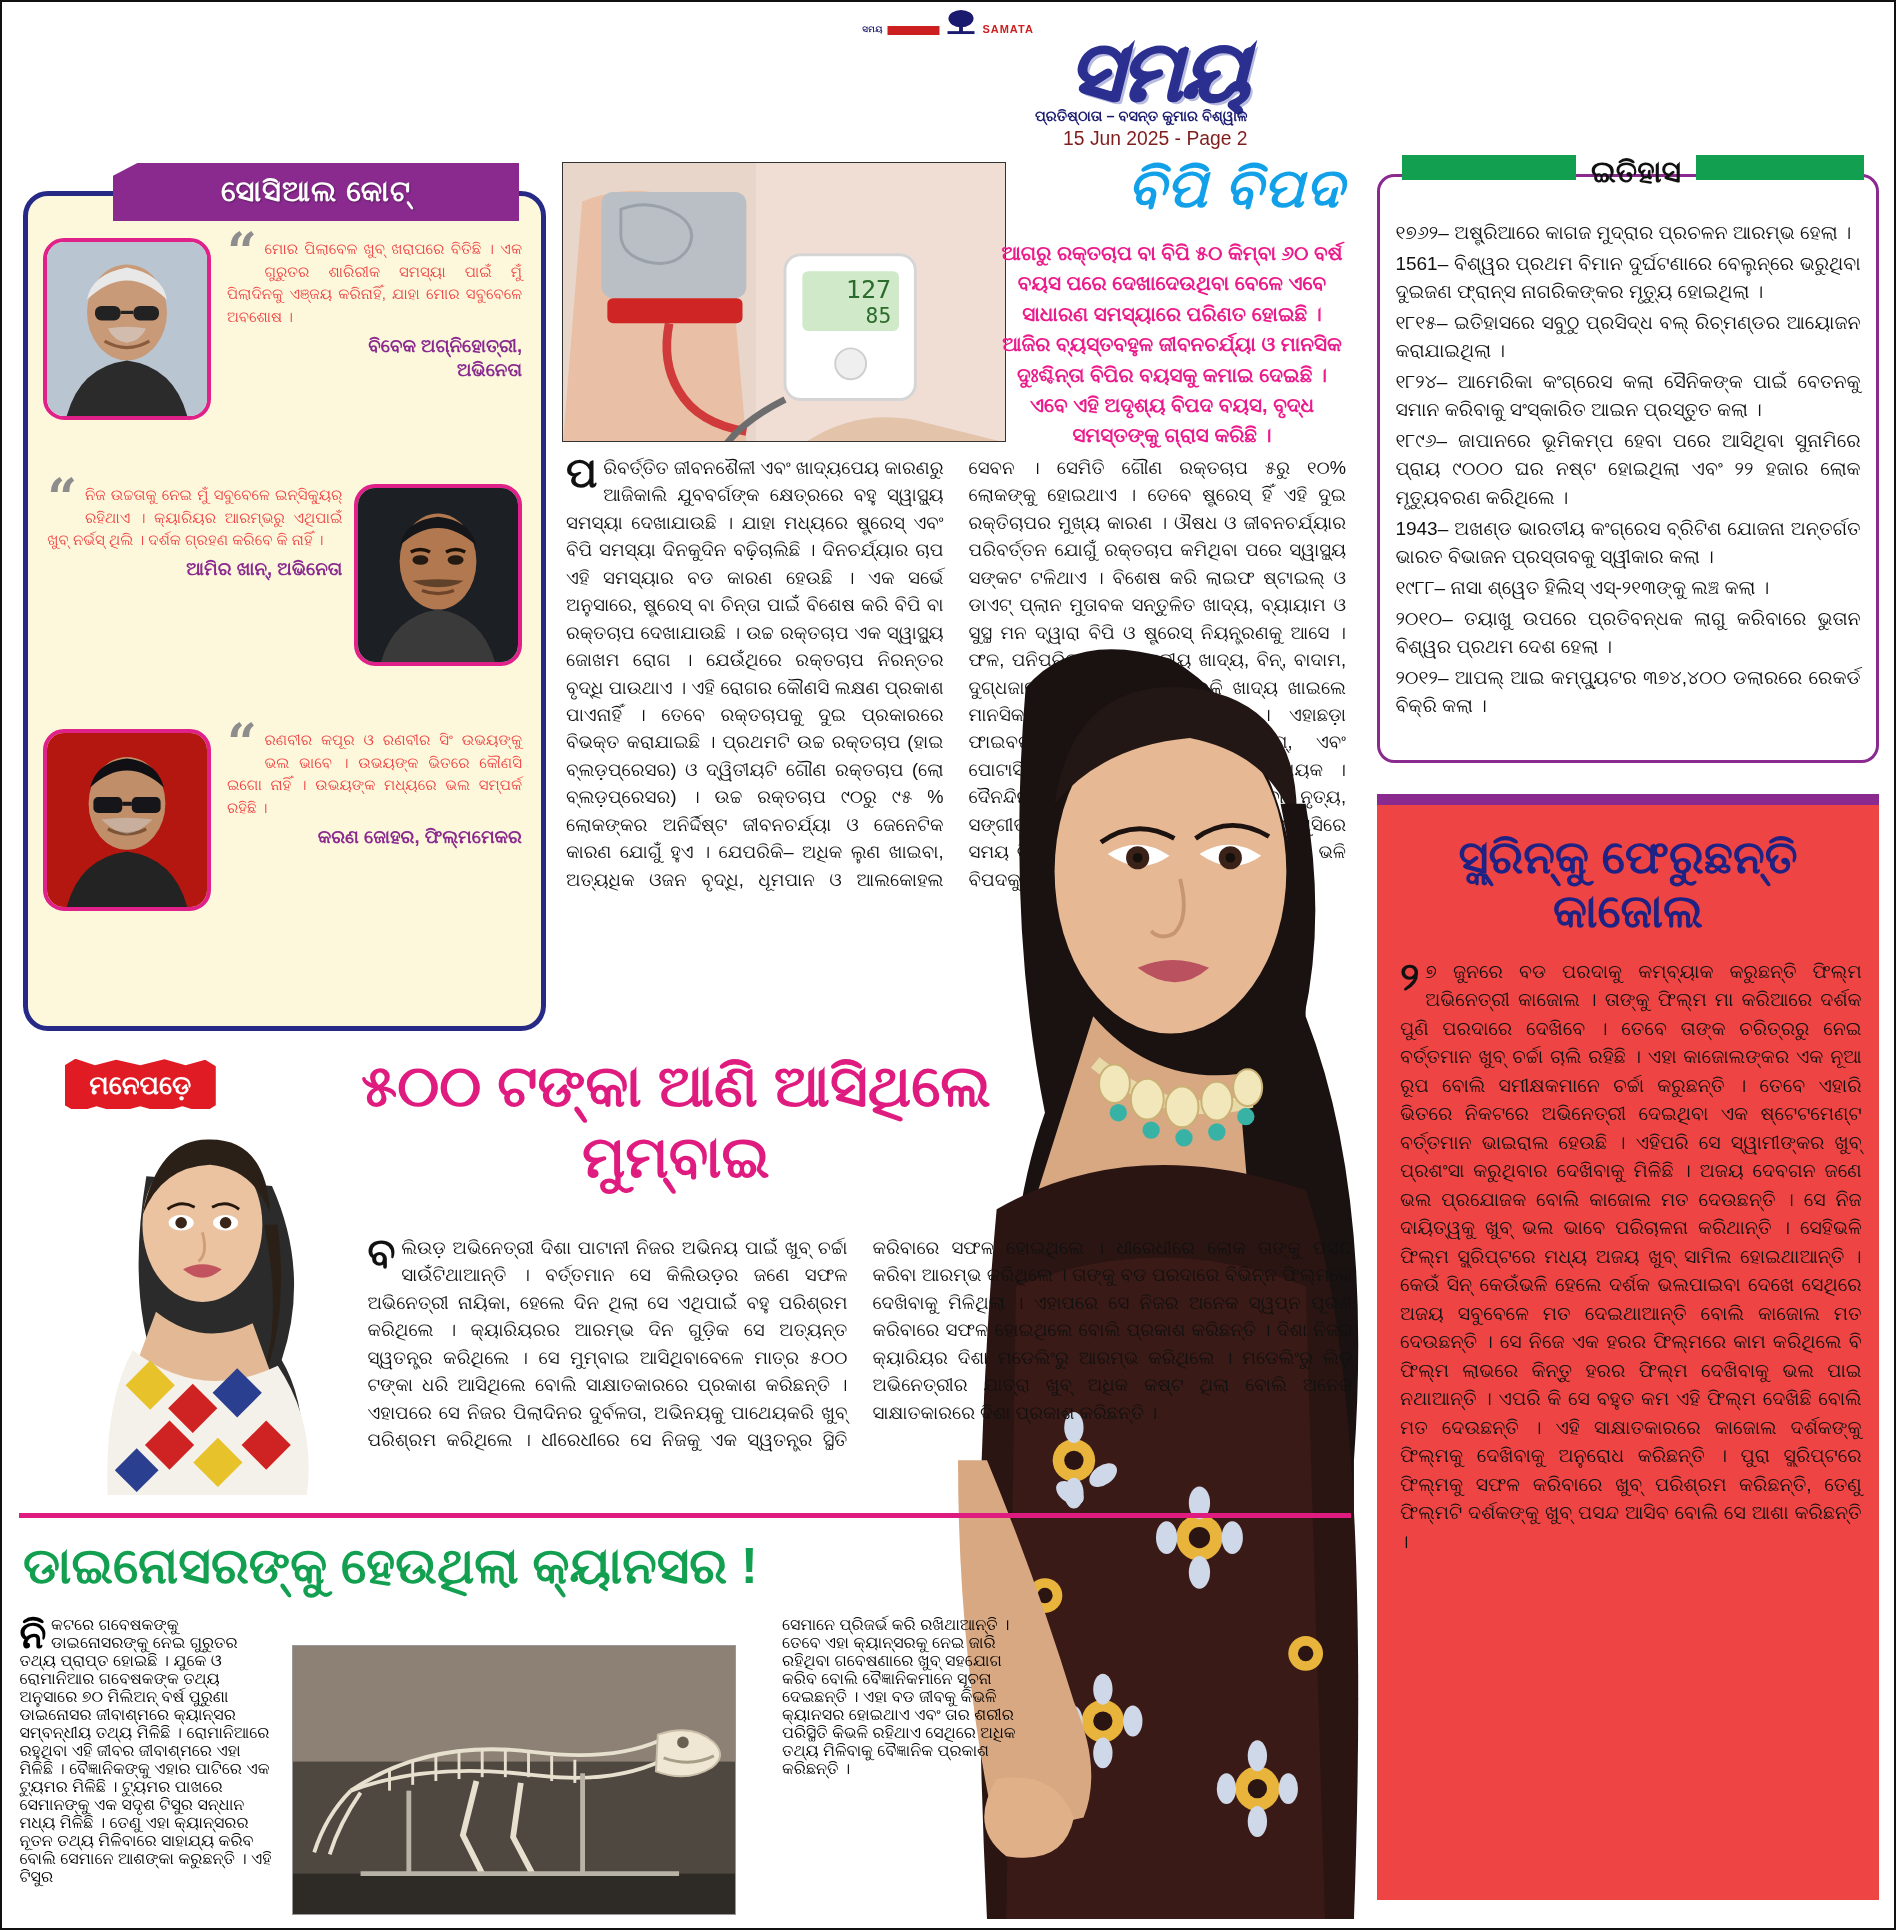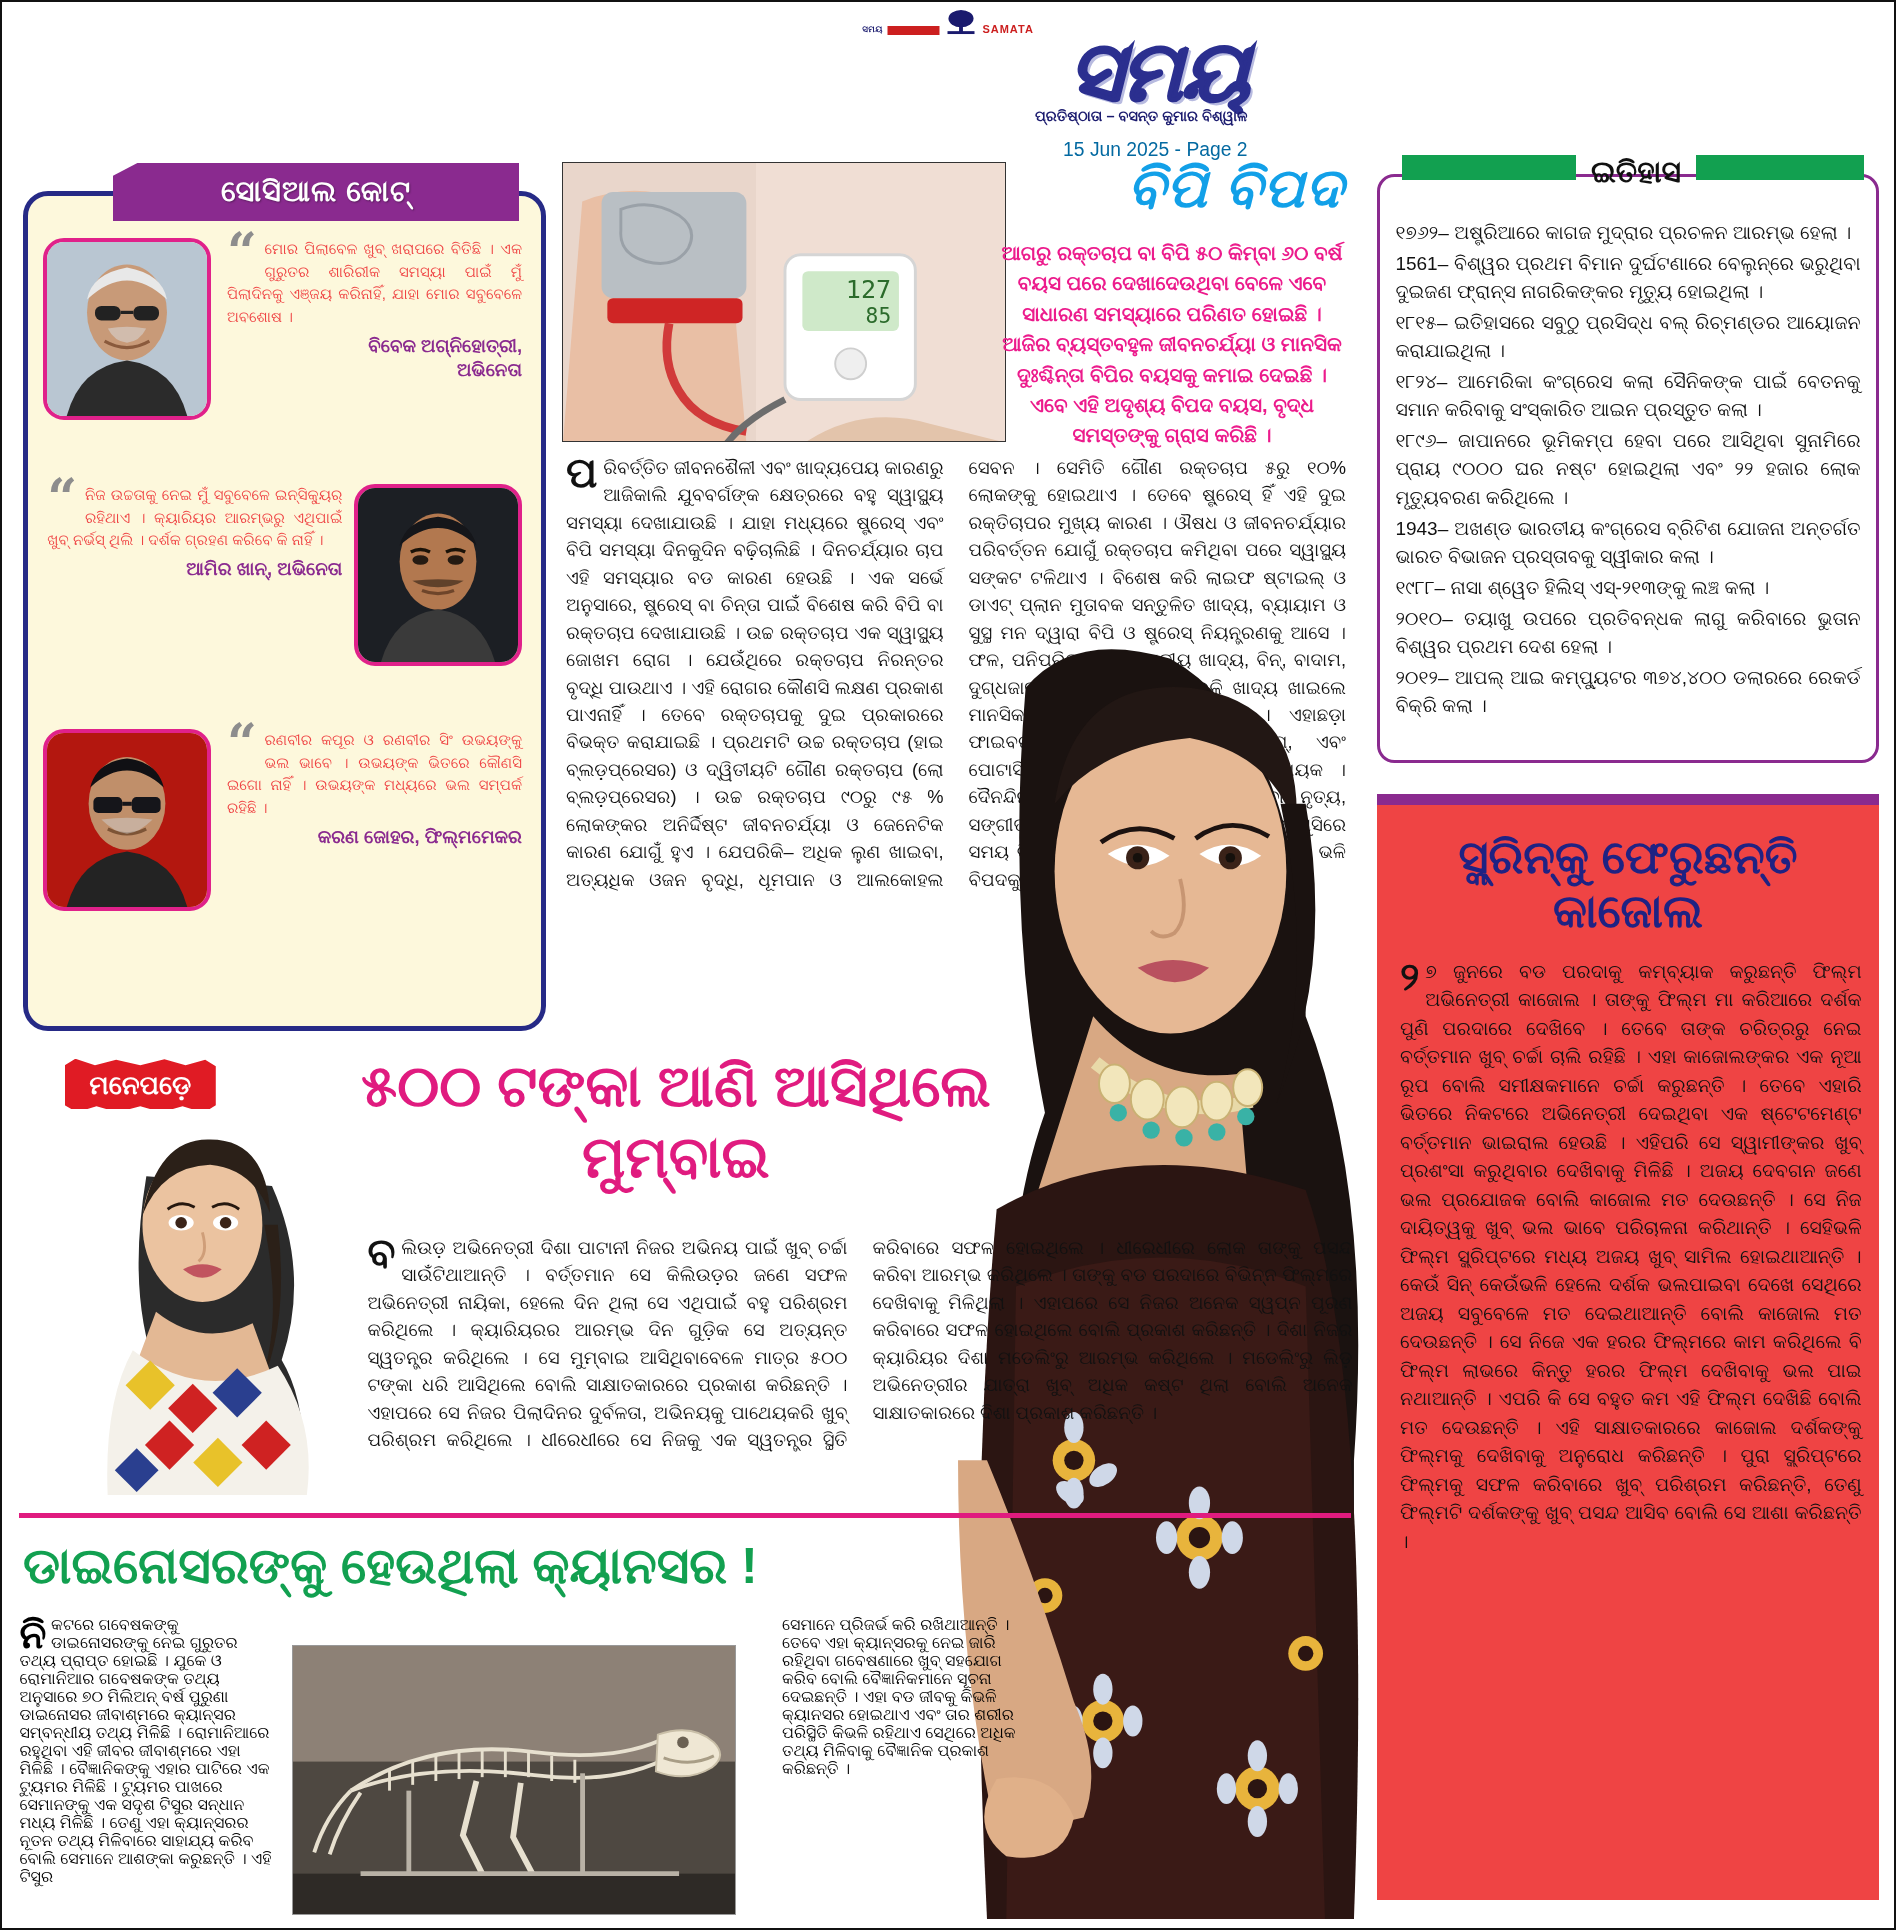--- a/index.html
+++ b/index.html
@@ -26,21 +26,21 @@
     font-family: "DejaVu Sans", sans-serif;
     font-size: 83px; font-weight: bold; font-style: italic;
     color: #2b2f8f;
     line-height: .95;
     letter-spacing: -1.9px;
     -webkit-text-stroke: 1.9px #2b2f8f;
     text-shadow: 2.9px 2.9px 0 #b8bbe0;
     margin-top: -1.9px;
   }
   .mast-sub { font-size: 14.5px; font-weight: bold; color: #1a1a6e; margin-top: -3.9px; }
-  .mast-date { font-size: 19.3px; color: #0369a1; margin-top: 14px; }
+  .mast-date { font-size: 19.3px; color: #7f1d1d; margin-top: 3px; }
 
   
   .od { font-family: "Liberation Sans", "DejaVu Sans", sans-serif; }
 
   
   .social-box {
     position: absolute; left: 21px; top: 189px; width: 523px; height: 840px;
     border: 5.8px solid #262a86; border-radius: 25px;
     background: #fdf8dc;
   }

